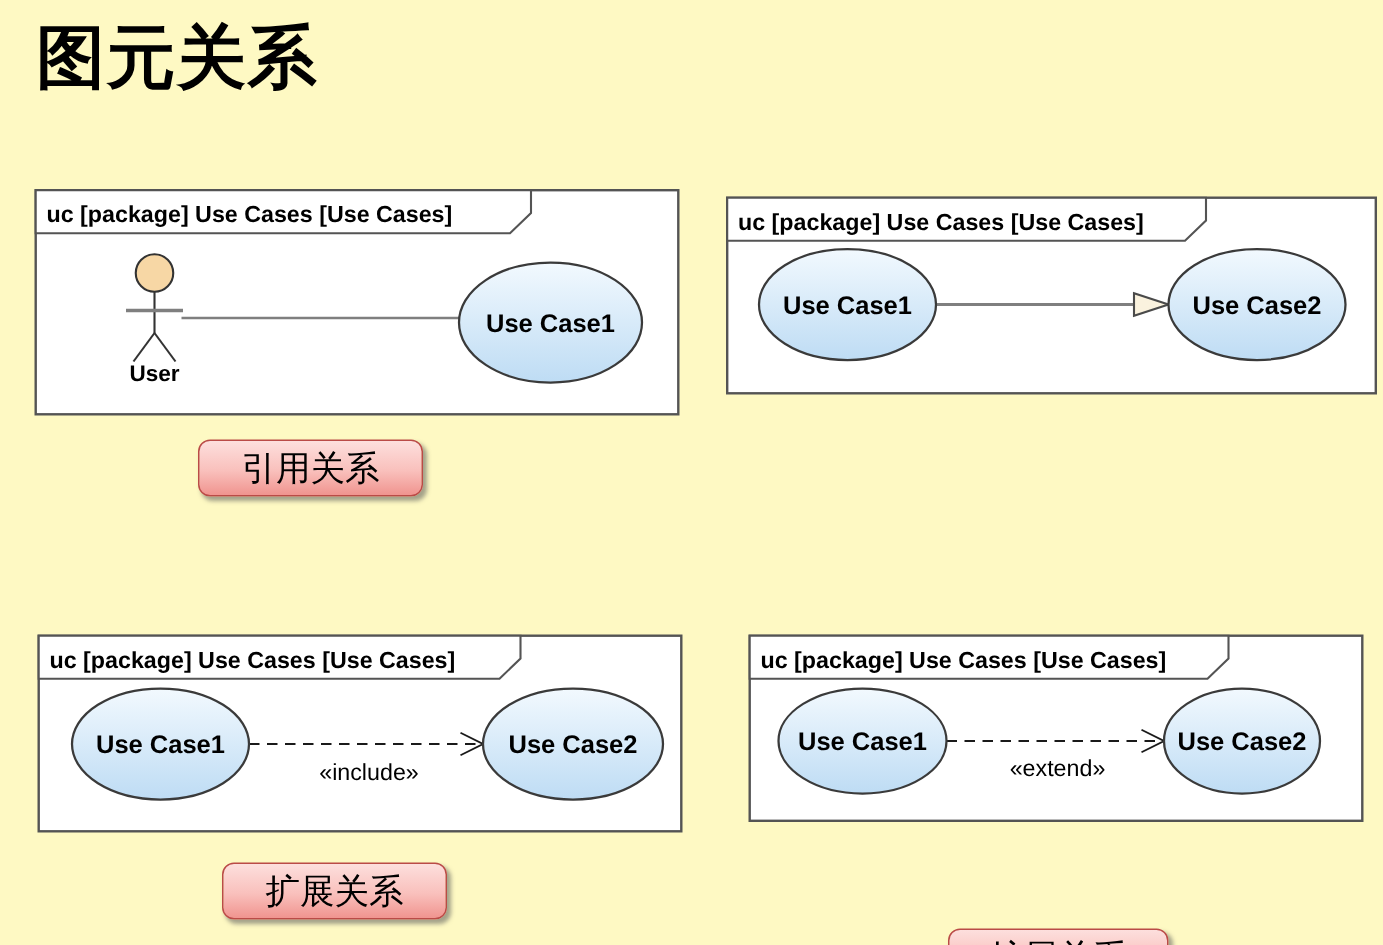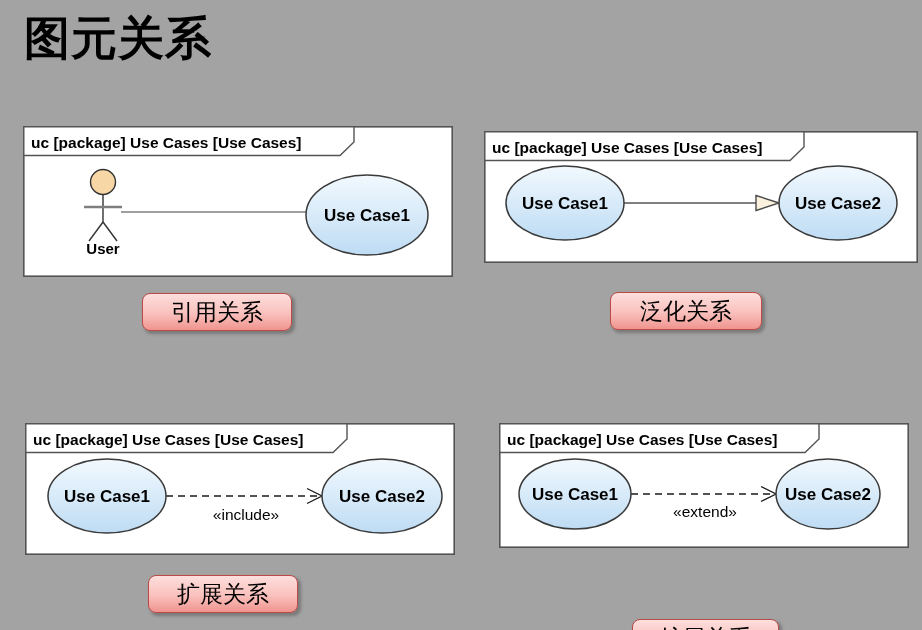--- a/index.html
+++ b/index.html
@@ -1,17 +1,17 @@
 <!DOCTYPE html>
 <html><head>
 <meta charset="utf-8">
 <style>
   html,body{margin:0;padding:0;background:#fff;}
   .canvas{
-    position:relative;width:922px;height:630px;background:#a3a3a3;overflow:hidden;
+    position:relative;width:922px;height:630px;background:#fef9c3;overflow:hidden;
     font-family:"Liberation Sans","DejaVu Sans",sans-serif;
   }
   .title{
     position:absolute;left:24px;top:8px;margin:0;
     font-size:46px;font-weight:bold;color:#000;letter-spacing:1px;
   }
   svg.panel{position:absolute;overflow:visible;}
   .frame{fill:#ffffff;stroke:#545454;stroke-width:1.6;}
   .tab{fill:#ffffff;stroke:#545454;stroke-width:1.4;}
   .frame-title{font:bold 15.5px "Liberation Sans","DejaVu Sans",sans-serif;fill:#000;}
@@ -128,25 +128,22 @@
     <g>
       <ellipse class="node" cx="76" cy="71" rx="56" ry="35" fill="url(#eg4)"></ellipse>
       <text class="node-label" x="76" y="77">Use Case1</text>
     </g>
     <g>
       <ellipse class="node" cx="329" cy="71" rx="52" ry="35" fill="url(#eg4)"></ellipse>
       <text class="node-label" x="329" y="77">Use Case2</text>
     </g>
   </svg>
 
-  <div class="caption" style="left:142px;top:293px;width:148px;height:36px;text-align:right;">
+  <div class="caption" style="left:132px;top:293px;width:148px;height:36px;text-align:right;">
     <span>引用关系</span>
-  </div>
-  <div class="caption" style="left:610px;top:292px;width:150px;height:36px;">
-    <span>泛化关系</span>
   </div>
   <div class="caption" style="left:148px;top:575px;width:148px;height:36px;">
     <span>扩展关系</span>
   </div>
   <div class="caption" style="left:632px;top:572px;width:145px;height:36px;margin-top:47px;">
     <span>扩展关系</span>
   </div>
 
 </div>
 

